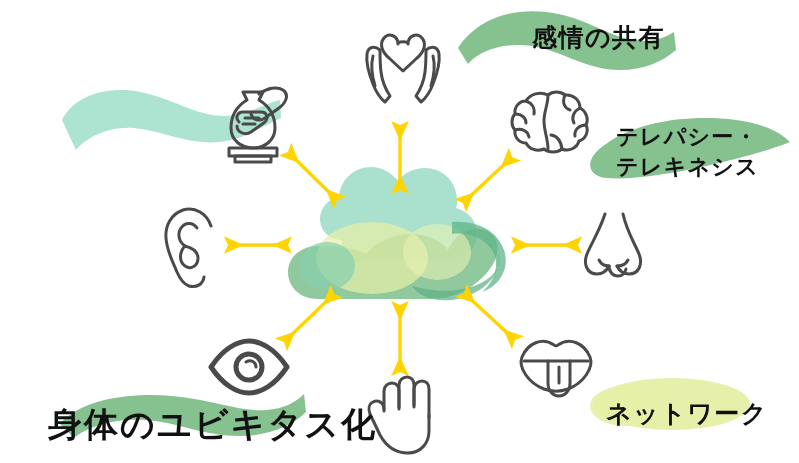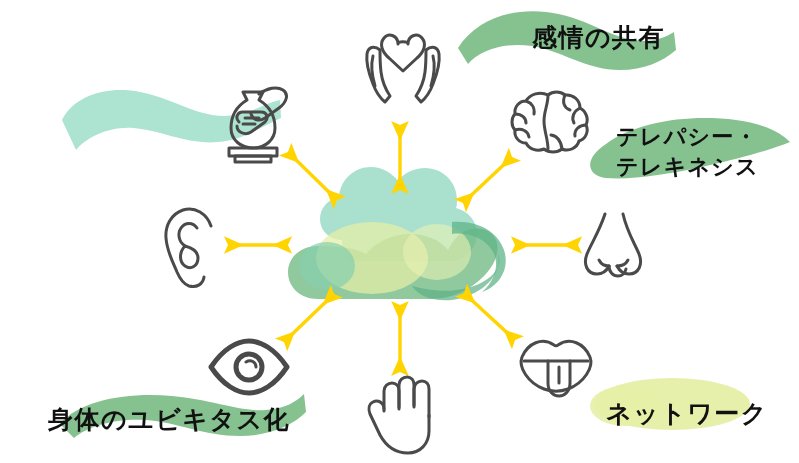--- a/index.html
+++ b/index.html
@@ -30,21 +30,21 @@
     color: #111111;
     font-weight: 700;
     letter-spacing: 0.06em;
     line-height: 1.22;
     z-index: 5;
   }
   .lbl-center     { left: 318px; top: 228px; font-size: 25px; letter-spacing: 0.05em; }
   .lbl-emotion    { left: 500px; top: 22px;  font-size: 25px; margin-left: 32px; }
   .lbl-telepathy  { left: 616px; top: 122px; font-size: 22px; line-height: 1.35; }
   .lbl-skill      { left: 54px;  top: 90px;  font-size: 25px; }
-  .lbl-body       { left: 48px;  top: 404px; font-size: 25px; }
+  .lbl-body       { left: 48px;  top: 404px; font-size: 34px; }
   .lbl-senses     { left: 606px; top: 398px; font-size: 25px; }
   .lbl-telepathy span { display: block; }
 </style>
 </head>
 <body>
 
 <div id="stage">
 
   <svg class="layer" viewBox="0 0 799 463" xmlns="http://www.w3.org/2000/svg">
 

